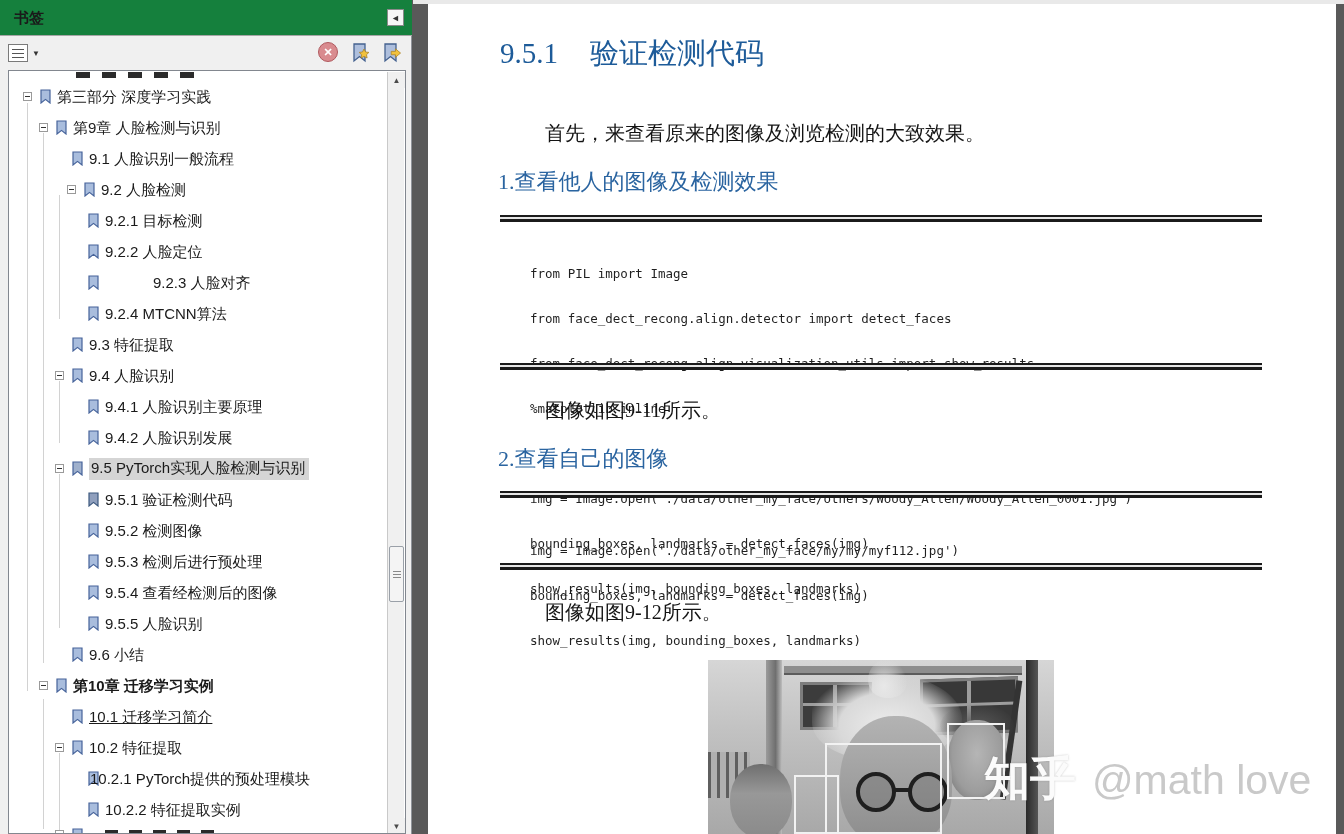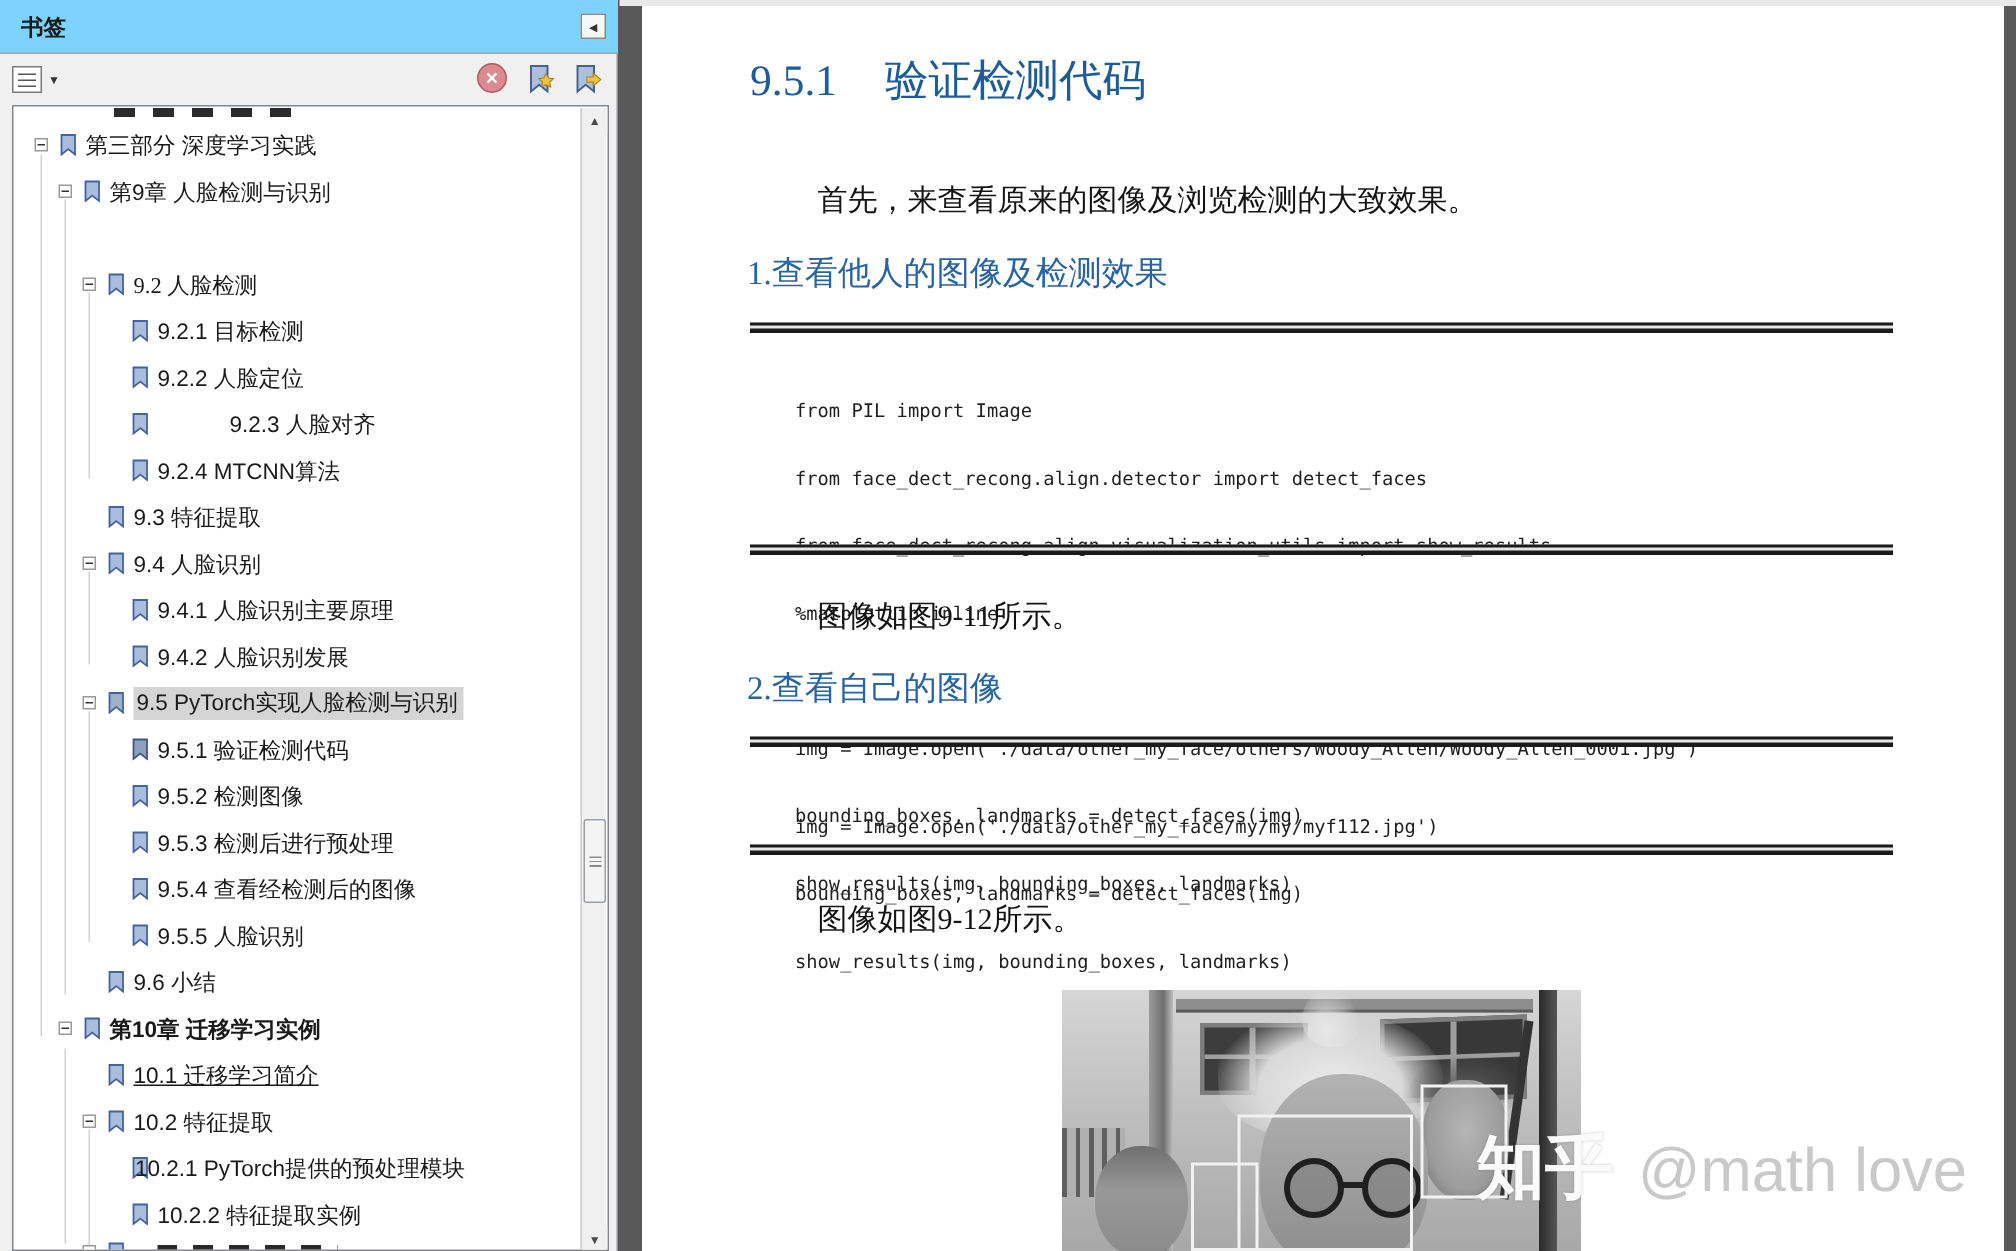--- a/index.html
+++ b/index.html
@@ -4,21 +4,21 @@
 <style>
   * { margin:0; padding:0; box-sizing:border-box; }
   html,body { width:1344px; height:834px; overflow:hidden; background:#595959;
               font-family:"Liberation Sans", sans-serif; }
   .screen { position:relative; width:1344px; height:834px; overflow:hidden; }
 
   
   .sidebar { position:absolute; left:0; top:0; width:412px; height:834px;
              background:#f0f0f0; border-right:1px solid #8f9399; }
   .panel-header { position:absolute; left:0; top:0; width:412px; height:36px;
-                  background:#7dd3fc; border-bottom:1px solid #a6a6a6; }
+                  background:#15803d; border-bottom:1px solid #a6a6a6; }
   .panel-title { position:absolute; left:14px; top:9px; font-size:15px; font-weight:bold; color:#1a1a1a; }
   .collapse-btn { position:absolute; right:8px; top:9px; width:17px; height:17px;
                   background:#f6f6f6; border:1px solid #8a8a8a; font-size:9px; color:#333;
                   display:flex; align-items:center; justify-content:center; cursor:pointer; }
   .panel-toolbar { position:absolute; left:0; top:36px; width:412px; height:34px; }
   .options-btn { position:absolute; left:8px; top:8px; width:34px; height:20px; cursor:pointer; }
   .options-glyph { position:absolute; left:0; top:0; width:20px; height:18px; background:#fff;
                    border:1px solid #7a7a7a; }
   .options-glyph i { position:absolute; left:3px; width:12px; height:1px; background:#555; }
   .options-glyph i:nth-child(1){ top:4px; } .options-glyph i:nth-child(2){ top:8px; } .options-glyph i:nth-child(3){ top:12px; }
@@ -171,21 +171,27 @@
           </svg>
         <span class="lbl" style="left:48px;">第三部分 深度学习实践</span>
       </div>
       <div class="trow" style="left:0; top:45px; width:380px;">
         <span class="exp" style="left:30px; top:7px;"></span>
         <svg class="bm-ico" style="left:46px; top:4px;" viewBox="0 0 13 15">
             <path d="M2 1 h9 v13 l-4.5 -3.6 L2 14 z" fill="#a9bddd" stroke="#46639a" stroke-width="1.2"></path>
           </svg>
         <span class="lbl" style="left:64px;">第9章 人脸检测与识别</span>
       </div>
-      <div class="trow" style="left:0; top:107px; width:380px;font-family:Liberation Serif, serif;">
+      <div class="trow" style="left:0; top:76px; width:380px;">
+        <svg class="bm-ico" style="left:62px; top:4px;" viewBox="0 0 13 15">
+            <path d="M2 1 h9 v13 l-4.5 -3.6 L2 14 z" fill="#a9bddd" stroke="#46639a" stroke-width="1.2"></path>
+          </svg>
+        <span class="lbl" style="left:80px;">9.1 人脸识别一般流程</span>
+      </div>
+      <div class="trow" style="left:12px; top:107px; width:380px;">
         <span class="exp" style="left:46px; top:7px;"></span>
         <svg class="bm-ico" style="left:62px; top:4px;" viewBox="0 0 13 15">
             <path d="M2 1 h9 v13 l-4.5 -3.6 L2 14 z" fill="#a9bddd" stroke="#46639a" stroke-width="1.2"></path>
           </svg>
         <span class="lbl" style="left:80px;">9.2 人脸检测</span>
       </div>
       <div class="trow" style="left:0; top:138px; width:380px;">
         <svg class="bm-ico" style="left:78px; top:4px;" viewBox="0 0 13 15">
             <path d="M2 1 h9 v13 l-4.5 -3.6 L2 14 z" fill="#a9bddd" stroke="#46639a" stroke-width="1.2"></path>
           </svg>

